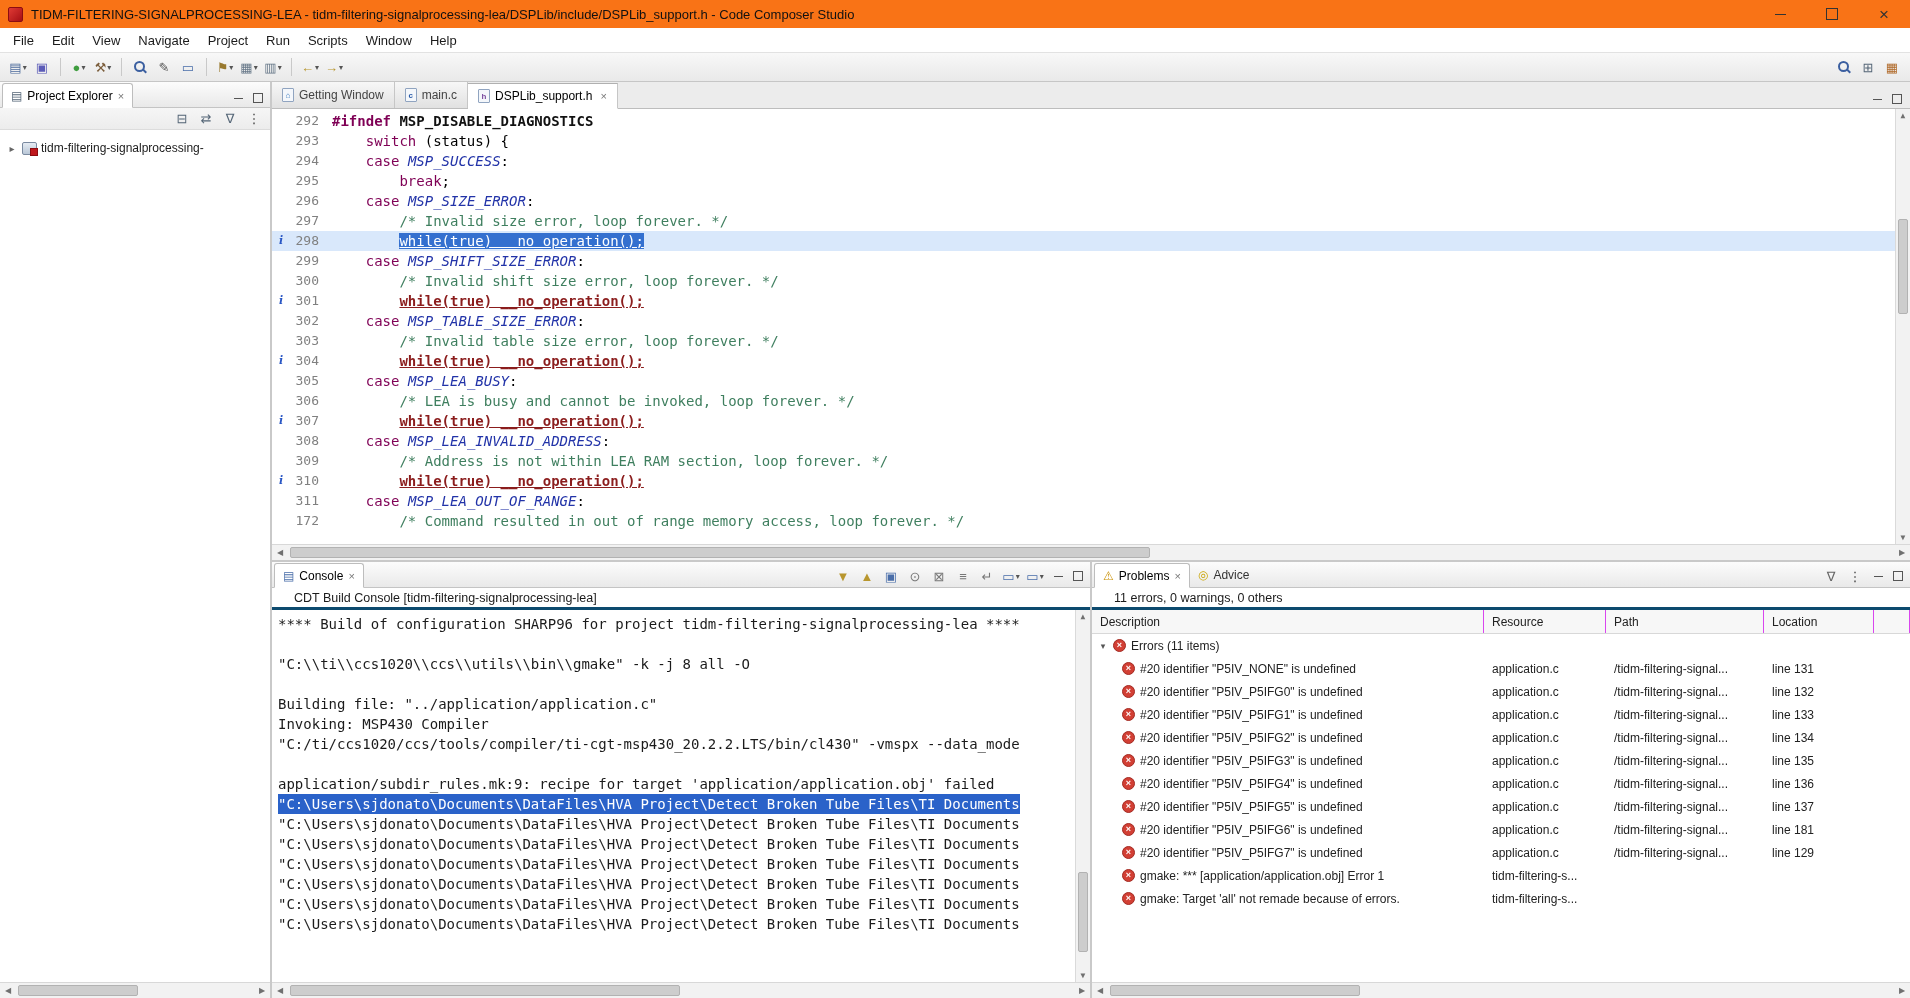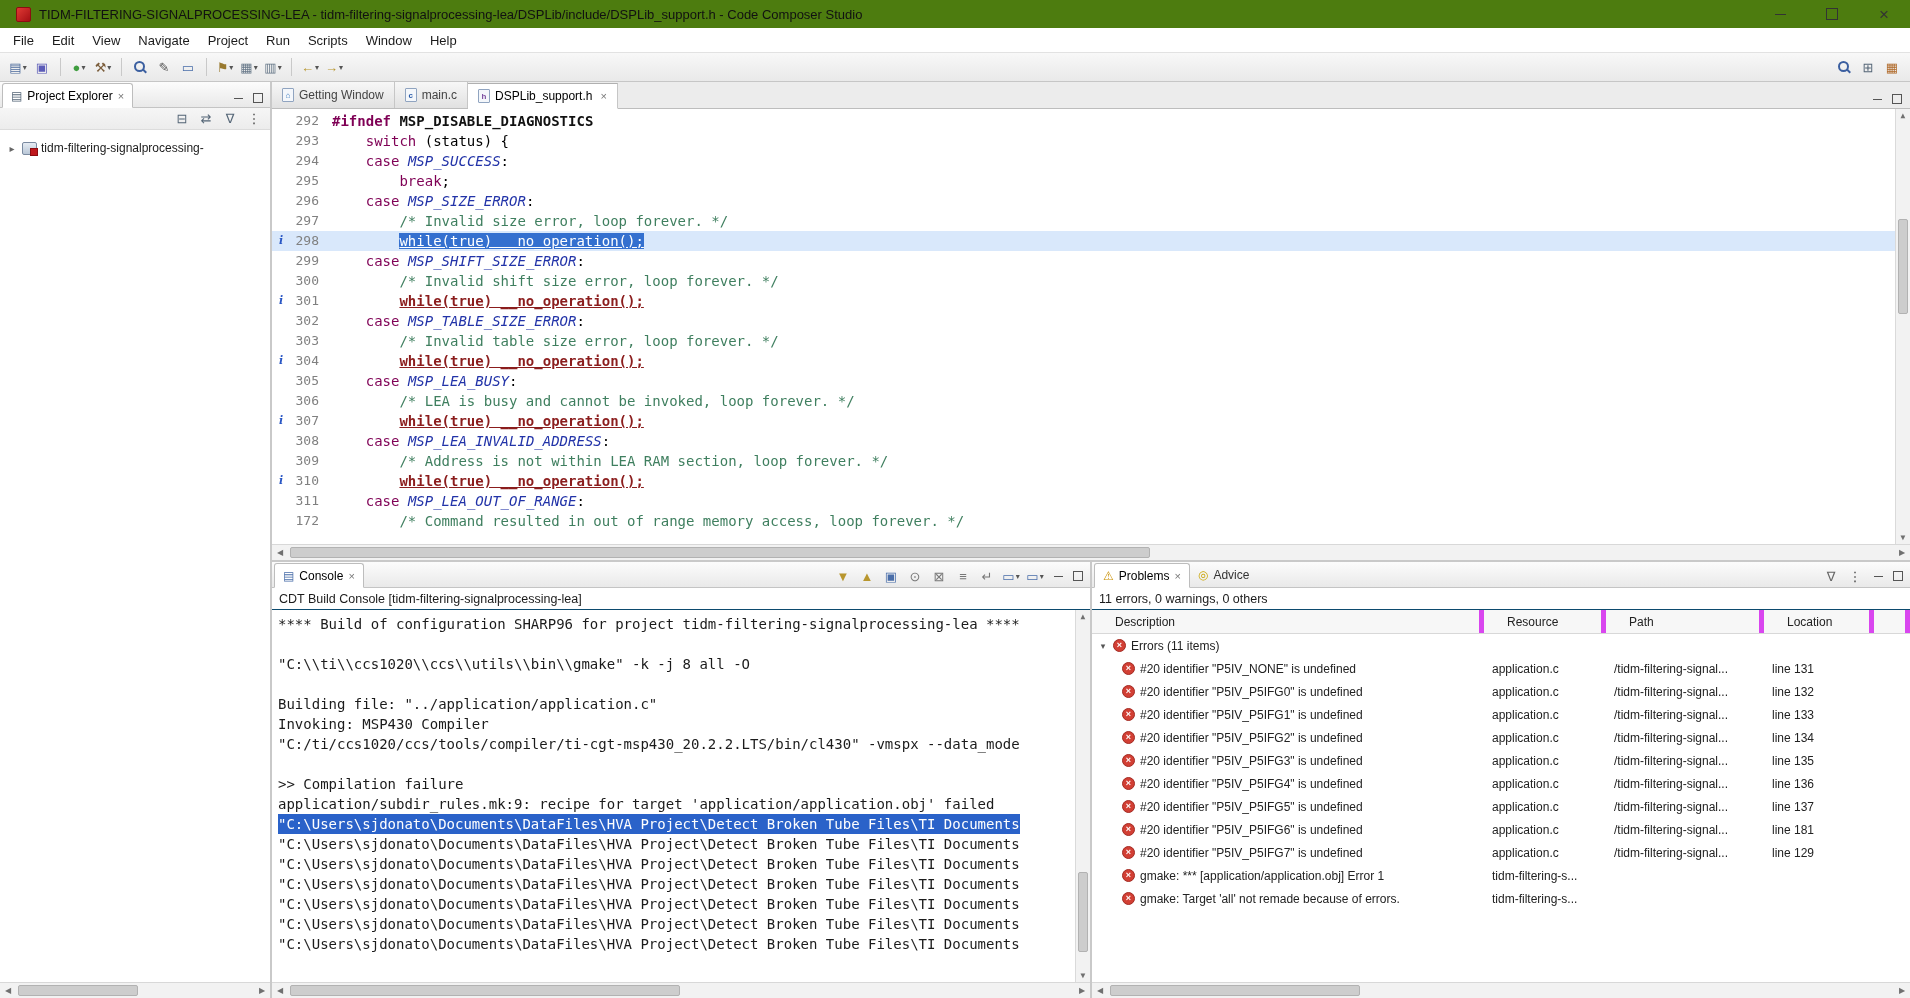--- a/index.html
+++ b/index.html
@@ -1,21 +1,21 @@
 <!DOCTYPE html>
 <html><head>
 <meta charset="utf-8">
 <style>
   * { margin:0; padding:0; box-sizing:border-box; }
   html,body { width:1910px; height:998px; overflow:hidden; background:#fff;
     font-family:"Liberation Sans", sans-serif; font-size:12px; color:#1b1b1b; }
   .app { width:1910px; height:998px; display:flex; flex-direction:column; background:#fff; }
 
   
-  .titlebar { height:28px; flex:0 0 auto; display:flex; align-items:center; gap:8px; padding-left:16px; background:#4d7c0f; }
+  .titlebar { height:28px; flex:0 0 auto; display:flex; align-items:center; gap:8px; padding-left:8px; background:#f97316; }
   .app-icon { width:15px; height:15px; border-radius:2px; background:linear-gradient(135deg,#e03a34,#a50f14); border:1px solid #8c0d11; }
   .titlebar .title { font-size:13px; color:#111; white-space:nowrap; }
   .win-controls { margin-left:auto; display:flex; height:100%; }
   .win-btn { width:52px; height:100%; display:flex; align-items:center; justify-content:center; }
   .win-btn.min::after { content:""; width:11px; height:1px; background:#333; }
   .win-btn.max::after { content:""; width:10px; height:10px; border:1px solid #333; }
   .win-btn.close::after { content:"×"; font-size:17px; color:#333; line-height:1; }
 
   
   .menubar { height:24px; display:flex; align-items:center; padding-left:4px; font-size:13px; background:#fff; }
@@ -90,31 +90,31 @@
   .seg-ppm { color:#111; font-weight:bold; }
   .seg-en { color:#2233a8; font-style:italic; }
   .seg-cm { color:#3f7f5f; }
   .seg-oc { color:#8b1d1d; font-weight:bold; text-decoration:underline; }
   .seg-sel { background:#3470cf; color:#fff; text-decoration:underline; }
 
   
   .bottom-region { flex:1; min-height:0; display:flex; }
   .console-panel { width:820px; flex:0 0 auto; display:flex; flex-direction:column; background:#fff; border-right:2px solid #c9c9c9; }
   .problems-panel { flex:1; min-width:0; display:flex; flex-direction:column; background:#fff; }
-  .subbar { height:22px; flex:0 0 auto; display:flex; align-items:center; padding-left:7px; font-size:12.5px; background:#fff; border-bottom:1px solid #0c4a6e; }
+  .subbar { height:22px; flex:0 0 auto; display:flex; align-items:center; padding-left:22px; font-size:12.5px; background:#fff; border-bottom:3px solid #0c4a6e; }
   .console-text { flex:1; min-height:0; position:relative; overflow:hidden; background:#fff; padding:4px 0 0 6px;
     font-family:"DejaVu Sans Mono","Liberation Mono",monospace; font-size:14px; }
   .con-line { height:20px; line-height:20px; white-space:pre; }
   .con-line .t { display:inline-block; }
   .con-line.sel .t { background:#2a62c9; color:#fff; }
 
   
   .phead { height:24px; flex:0 0 auto; display:grid; grid-template-columns:392px 122px 158px 110px 1fr;
     background:#f7f7f7; border-bottom:1px solid #d8d8d8; align-items:center; font-size:12px; color:#222; }
-  .phcell { padding-left:23px; height:100%; display:flex; align-items:center; border-right:5px solid #d946ef; }
+  .phcell { padding-left:8px; height:100%; display:flex; align-items:center; border-right:1px solid #d946ef; }
   .prows { flex:1; min-height:0; overflow:hidden; background:#fff; }
   .prow { display:grid; grid-template-columns:392px 122px 158px 110px 1fr; height:23px; align-items:center; font-size:12px; color:#222; }
   .pcell { padding-left:8px; white-space:nowrap; overflow:hidden; }
   .pdesc { display:flex; align-items:center; gap:5px; padding-left:6px; white-space:nowrap; overflow:hidden; }
   .prow.child .pdesc { padding-left:30px; }
   .err-ico { width:13px; height:13px; flex:0 0 auto; border-radius:50%; background:#d23f34; border:1px solid #a32a22;
     color:#fff; font-size:9px; font-weight:bold; display:inline-flex; align-items:center; justify-content:center; line-height:1; }
   .ptwisty { width:10px; color:#555; font-size:9px; text-align:center; }
 </style>
 </head>
@@ -360,21 +360,20 @@
           <div class="console-text">
             <div>
                 <div class="con-line"><span class="t">**** Build of configuration SHARP96 for project tidm-filtering-signalprocessing-lea ****</span></div>
                 <div class="con-line"><span class="t"></span></div>
                 <div class="con-line"><span class="t">"C:\\ti\\ccs1020\\ccs\\utils\\bin\\gmake" -k -j 8 all -O</span></div>
                 <div class="con-line"><span class="t"></span></div>
                 <div class="con-line"><span class="t">Building file: "../application/application.c"</span></div>
                 <div class="con-line"><span class="t">Invoking: MSP430 Compiler</span></div>
                 <div class="con-line"><span class="t">"C:/ti/ccs1020/ccs/tools/compiler/ti-cgt-msp430_20.2.2.LTS/bin/cl430" -vmspx --data_mode</span></div>
                 <div class="con-line"><span class="t"></span></div>
-                <div class="con-line"><span class="t">&gt;&gt; Compilation failure</span></div>
                 <div class="con-line"><span class="t">application/subdir_rules.mk:9: recipe for target 'application/application.obj' failed</span></div>
                 <div class="con-line sel"><span class="t">"C:\Users\sjdonato\Documents\DataFiles\HVA Project\Detect Broken Tube Files\TI Documents</span></div>
                 <div class="con-line"><span class="t">"C:\Users\sjdonato\Documents\DataFiles\HVA Project\Detect Broken Tube Files\TI Documents</span></div>
                 <div class="con-line"><span class="t">"C:\Users\sjdonato\Documents\DataFiles\HVA Project\Detect Broken Tube Files\TI Documents</span></div>
                 <div class="con-line"><span class="t">"C:\Users\sjdonato\Documents\DataFiles\HVA Project\Detect Broken Tube Files\TI Documents</span></div>
                 <div class="con-line"><span class="t">"C:\Users\sjdonato\Documents\DataFiles\HVA Project\Detect Broken Tube Files\TI Documents</span></div>
                 <div class="con-line"><span class="t">"C:\Users\sjdonato\Documents\DataFiles\HVA Project\Detect Broken Tube Files\TI Documents</span></div>
                 <div class="con-line"><span class="t">"C:\Users\sjdonato\Documents\DataFiles\HVA Project\Detect Broken Tube Files\TI Documents</span></div>
               </div>
             <div class="vscroll">

